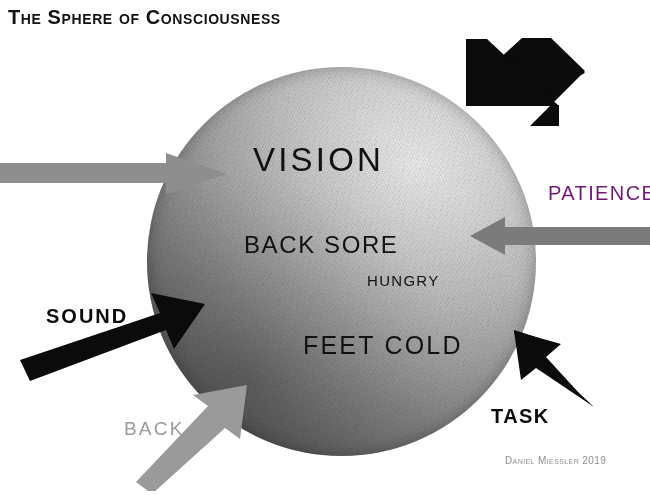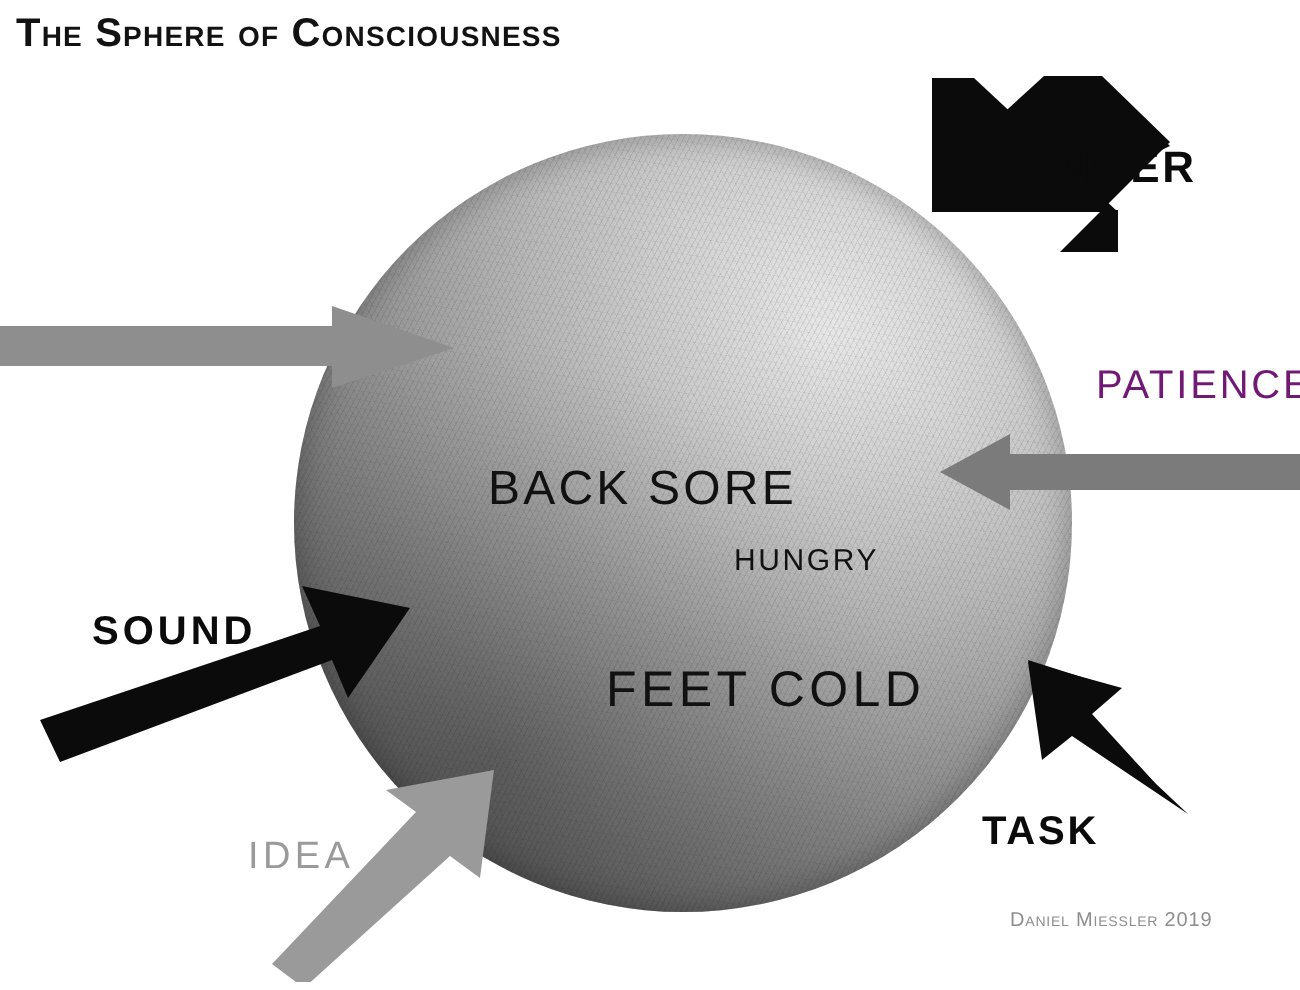--- a/index.html
+++ b/index.html
@@ -185,25 +185,25 @@
     <g>
       <path d="M 152,494 L 136,482 L 208,406 L 193,395 L 247,385 L 240,439 L 225,428 Z" fill="#9a9a9a"></path>
     </g>
 
     <g>
       <path d="M 594,407 L 577,391 L 546,357 L 561,344 L 514,331 L 521,380 L 536,368 Z" fill="#0b0b0b"></path>
       <path d="M 594,409 L 579,393 L 535,353 L 522,366 L 514,330 L 558,344 L 545,357 Z" fill="#0b0b0b"></path>
     </g>
   </svg>
 
+  <div class="sphere-label" id="label-vision">VISION</div>
   <div class="sphere-label" id="label-back-sore">BACK SORE</div>
   <div class="sphere-label" id="label-hungry">HUNGRY</div>
   <div class="sphere-label" id="label-feet-cold">FEET COLD</div>
 
-  <div class="outside-label" id="label-anger">ANGER</div>
   <div class="outside-label" id="label-patience">PATIENCE</div>
   <div class="outside-label" id="label-sound">SOUND</div>
-  <div class="outside-label" id="label-idea">IDEA</div>
+  <div class="outside-label" id="label-idea">BACK</div>
   <div class="outside-label" id="label-task">TASK</div>
 
   <div id="credit">Daniel Miessler 2019</div>
 
 </div>
 
 </body></html>

